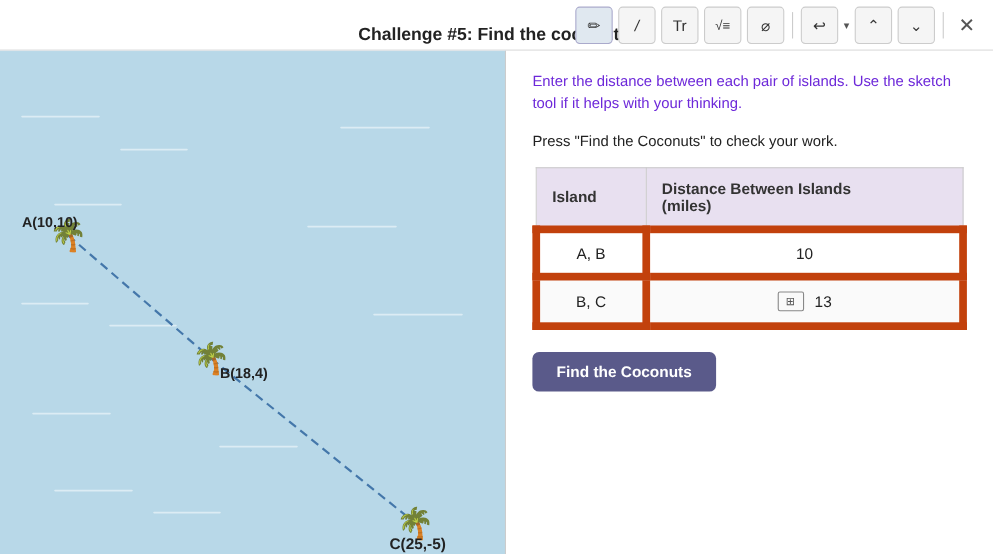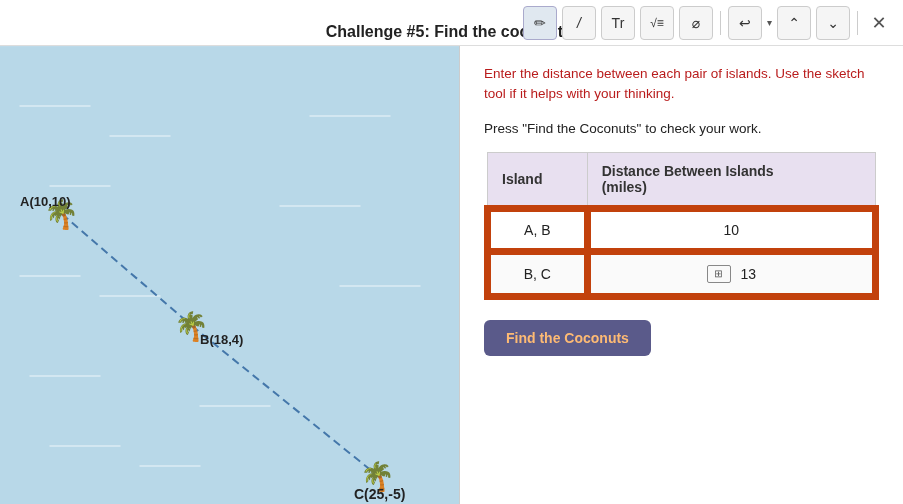--- a/index.html
+++ b/index.html
@@ -113,21 +113,21 @@
     
     .right-panel {
       flex: 1;
       padding: 18px 24px;
       background: #fff;
       overflow-y: auto;
     }
 
     .instructions {
       font-size: 13.5px;
-      color: #b91c1c;
+      color: #6d28d9;
       line-height: 1.5;
       margin-bottom: 16px;
     }
 
     .press-note {
       font-size: 13.5px;
       color: #222;
       margin-bottom: 16px;
     }
 
@@ -171,21 +171,21 @@
       align-items: center;
       justify-content: center;
       background: #f9f9f9;
       font-size: 10px;
       color: #555;
     }
 
     
     .find-btn {
       background: #5a5a8a;
-      color: #fdba74;
+      color: #ffffff;
       border: none;
       border-radius: 6px;
       padding: 10px 22px;
       font-size: 14px;
       font-weight: 600;
       cursor: pointer;
       display: block;
     }
 
     

